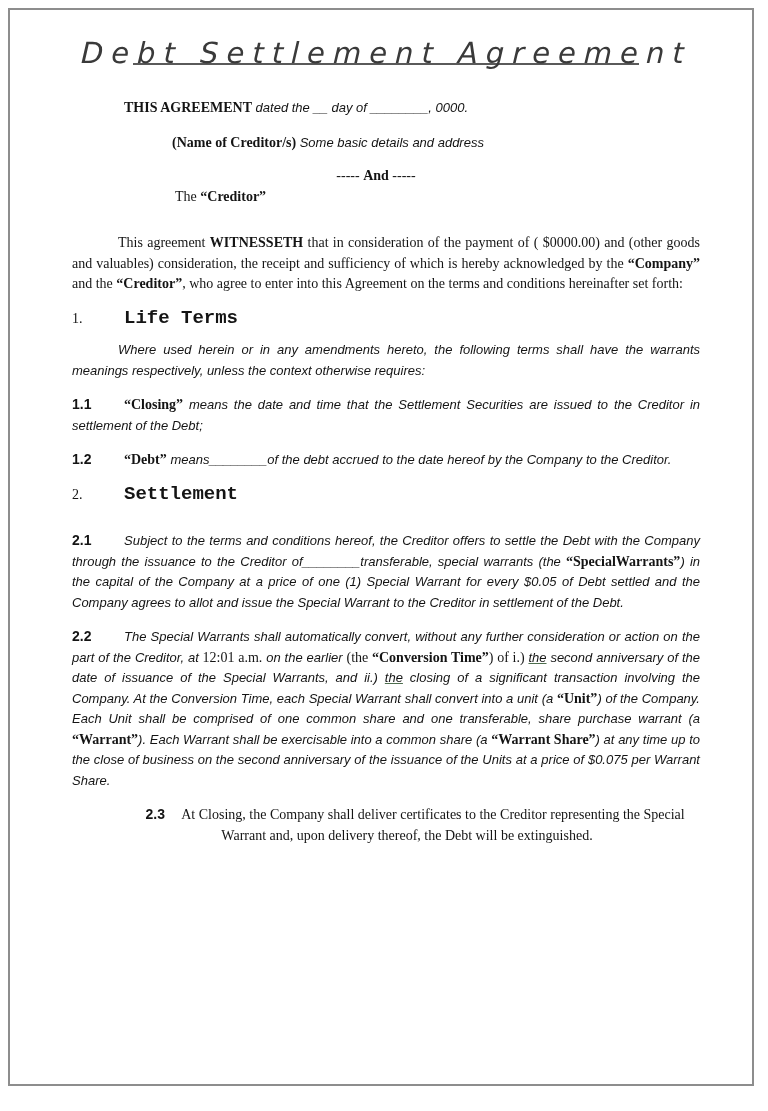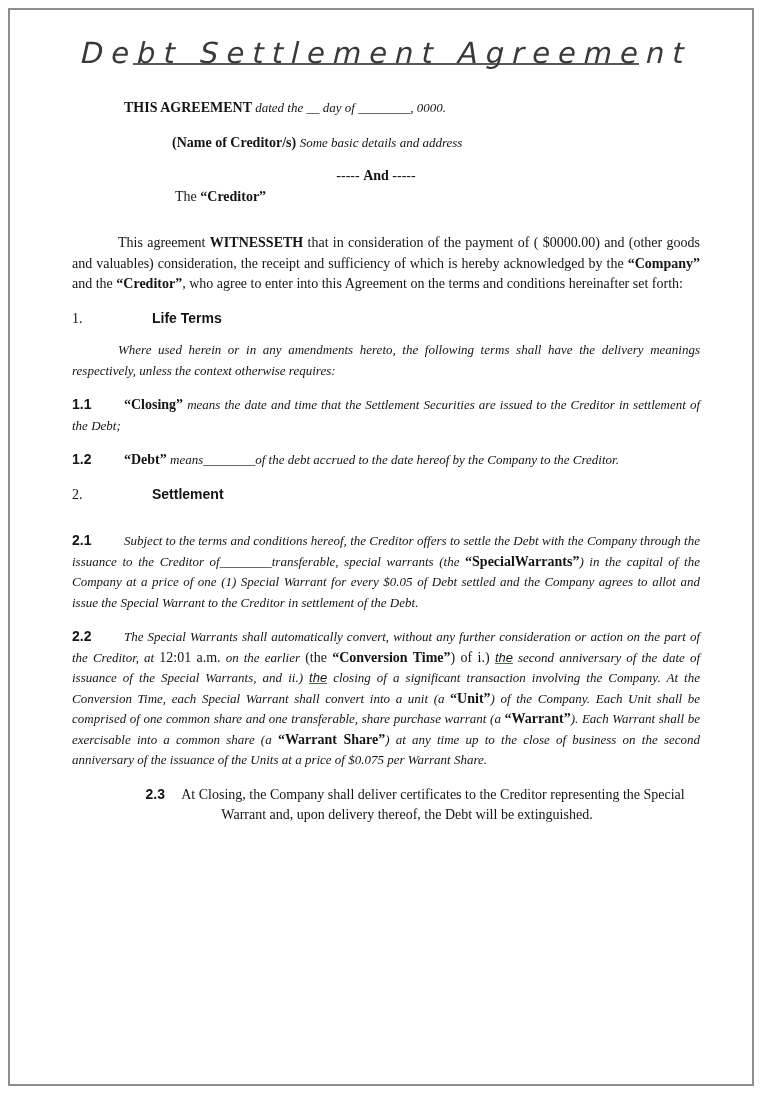--- a/index.html
+++ b/index.html
@@ -40,24 +40,24 @@
   .p-creditor2{margin-top:0;padding-left:103px;}
   .p-witness{margin-top:26px;text-indent:46px;text-align:justify;}
   .p-heading{margin-top:13px;}
   .p-where{margin-top:11px;text-indent:46px;text-align:justify;}
   .p-clause{margin-top:13px;text-align:justify;}
   .p-clause-first{margin-top:25px;}
   .p-last{text-align:center;margin-left:42px;}
   
   .run-r{font-family:"Liberation Serif",serif;}
   .run-b{font-family:"Liberation Serif",serif;font-weight:bold;}
-  .run-i{font-family:Liberation Serif, serif;font-style:italic;font-size:13px;}
+  .run-i{font-family:Liberation Sans, sans-serif;font-style:italic;font-size:13px;}
   .run-iu{font-family:"Liberation Sans",sans-serif;font-style:italic;font-size:13px;
           text-decoration:underline;text-decoration-color:#4e6e4e;}
-  .run-hb{font-family:Liberation Sans, sans-serif;font-weight:bold;font-size:14px;margin-left:28px;}
+  .run-hb{font-family:Liberation Mono, monospace;font-weight:bold;font-size:19px;}
   .run-n{display:inline-block;width:52px;font-family:"Liberation Serif",serif;}
   .run-nb{display:inline-block;width:52px;font-family:Liberation Sans, sans-serif;font-weight:bold;}
 </style>
 </head>
 <body>
 
 <div class="page-border"></div>
 
 <div class="doc">
 
@@ -72,21 +72,21 @@
 
   <p class="p p-creditor"><span class="run-b">(Name of Creditor/s) </span><span class="run-i">Some basic details and address</span></p>
 
   <p class="p p-and"><span class="run-r">----- </span><span class="run-b">And</span><span class="run-r"> -----</span></p>
   <p class="p p-creditor2"><span class="run-r">The </span><span class="run-b">“Creditor”</span></p>
 
   <p class="p p-witness"><span class="run-r">This agreement </span><span class="run-b">WITNESSETH</span><span class="run-r"> that in consideration of the payment of ( $0000.00) and (other goods and valuables) consideration, the receipt and sufficiency of which is hereby acknowledged by the </span><span class="run-b">“Company”</span><span class="run-r"> and the </span><span class="run-b">“Creditor”</span><span class="run-r">, who agree to enter into this Agreement on the terms and conditions hereinafter set forth:</span></p>
 
   <p class="p p-heading"><span class="run-n">1.</span><span class="run-hb">Life Terms</span></p>
 
-  <p class="p p-where"><span class="run-i">Where used herein or in any amendments hereto, the following terms shall have the delivery meanings respectively, unless the context otherwise requires:</span></p>
+  <p class="p p-where"><span class="run-i">Where used herein or in any amendments hereto, the following terms shall have the warrants meanings respectively, unless the context otherwise requires:</span></p>
 
   <p class="p p-clause"><span class="run-nb">1.1</span><span class="run-b">“Closing”</span><span class="run-i"> means the date and time that the Settlement Securities are issued to the Creditor in settlement of the Debt;</span></p>
 
   <p class="p p-clause"><span class="run-nb">1.2</span><span class="run-b">“Debt”</span><span class="run-i"> means________of the debt accrued to the date hereof by the Company to the Creditor.</span></p>
 
   <p class="p p-heading"><span class="run-n">2.</span><span class="run-hb">Settlement</span></p>
 
   <p class="p p-clause p-clause-first"><span class="run-nb">2.1</span><span class="run-i">Subject to the terms and conditions hereof, the Creditor offers to settle the Debt with the Company through the issuance to the Creditor of________transferable, special warrants (the </span><span class="run-b">“SpecialWarrants”</span><span class="run-i">) in the capital of the Company at a price of one (1) Special Warrant for every $0.05 of Debt settled and the Company agrees to allot and issue the Special Warrant to the Creditor in settlement of the Debt.</span></p>
 
   <p class="p p-clause"><span class="run-nb">2.2</span><span class="run-i">The Special Warrants shall automatically convert, without any further consideration or action on the part of the Creditor, at </span><span class="run-r">12:01 a.m.</span><span class="run-i"> on the earlier </span><span class="run-r">(the </span><span class="run-b">“Conversion Time”</span><span class="run-r">) of i.) </span><span class="run-iu">the</span><span class="run-i"> second anniversary of the date of issuance of the Special Warrants, and ii.) </span><span class="run-iu">the</span><span class="run-i"> closing of a significant transaction involving the Company. At the Conversion Time, each Special Warrant shall convert into a unit (a </span><span class="run-b">“Unit”</span><span class="run-i">) of the Company. Each Unit shall be comprised of one common share and one transferable, share purchase warrant (a </span><span class="run-b">“Warrant”</span><span class="run-i">). Each Warrant shall be exercisable into a common share (a </span><span class="run-b">“Warrant Share”</span><span class="run-i">) at any time up to the close of business on the second anniversary of the issuance of the Units at a price of $0.075 per Warrant Share.</span></p>

